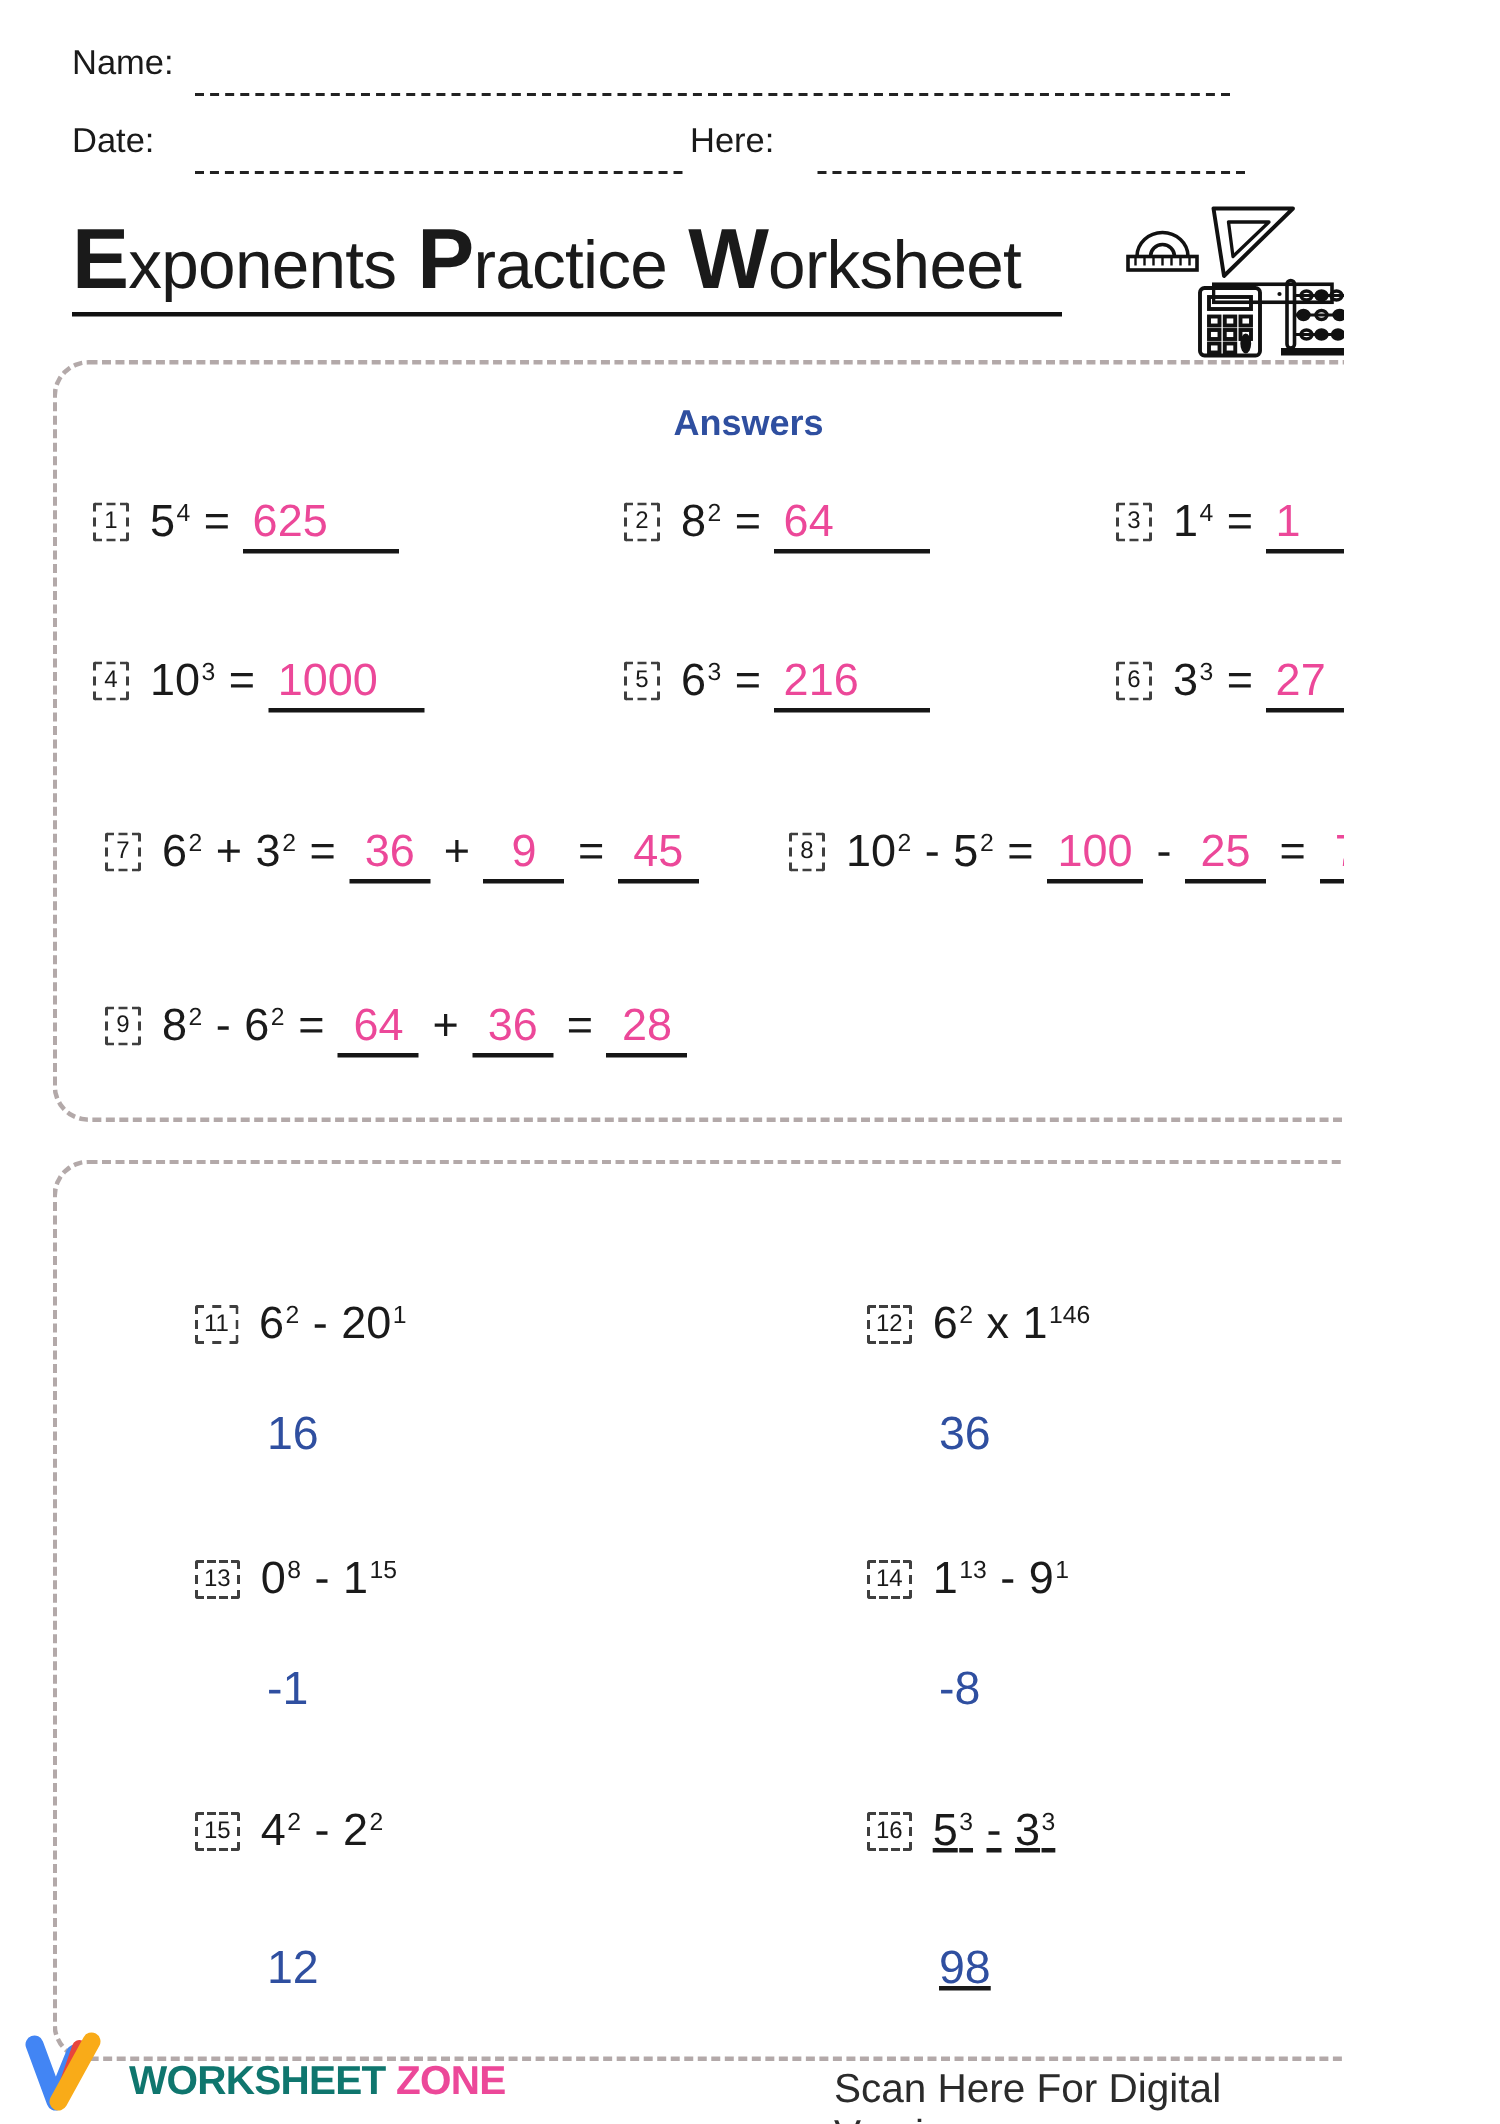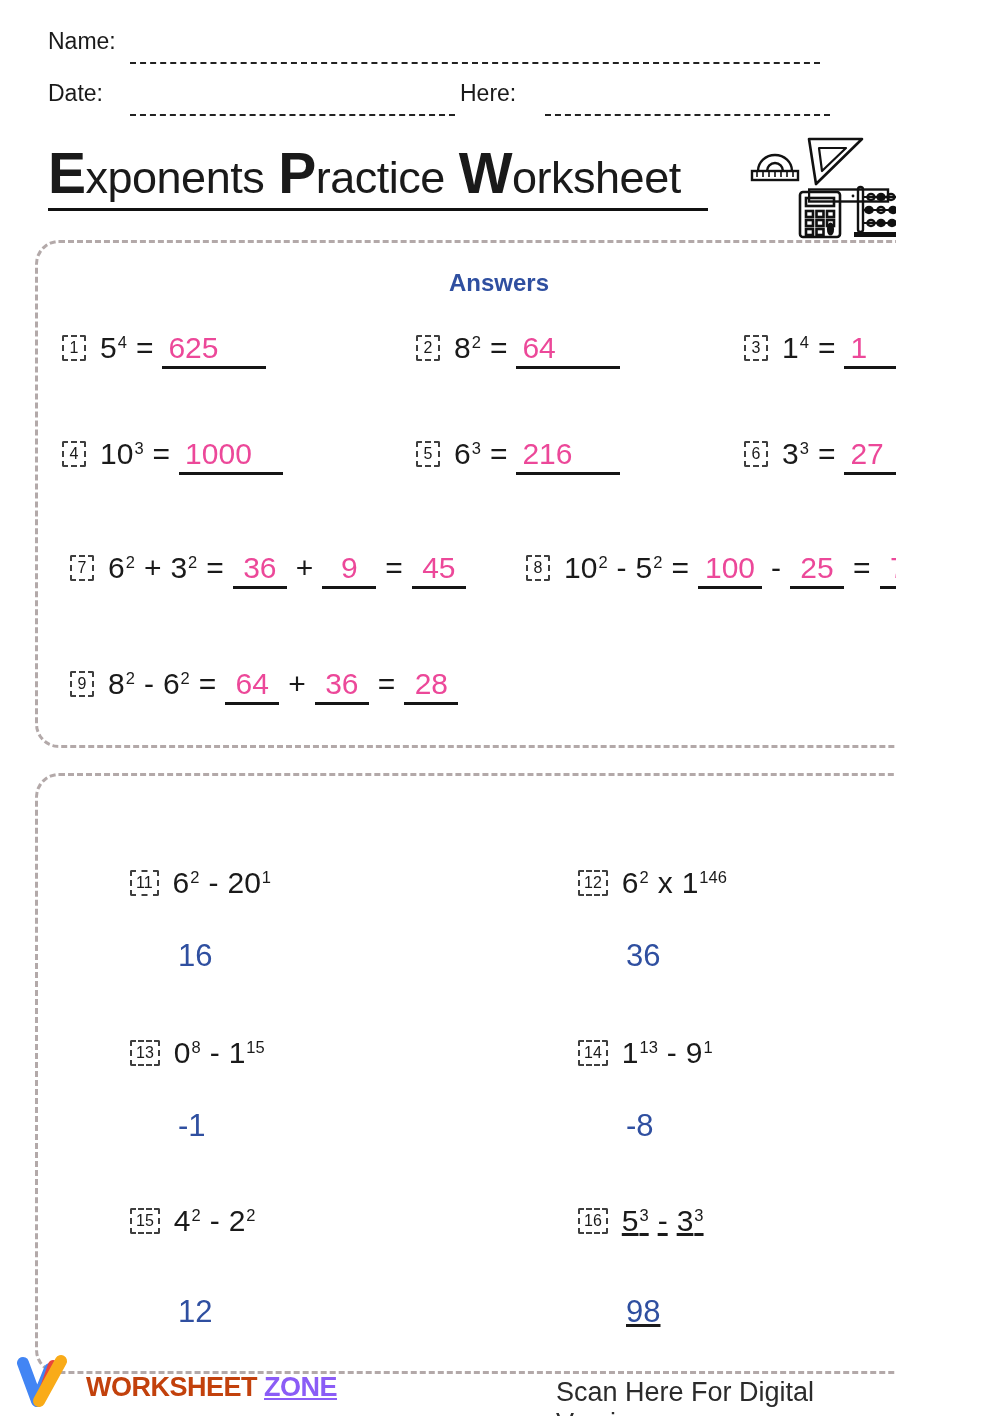--- a/index.html
+++ b/index.html
@@ -63,21 +63,21 @@
   .p2{left:92px;top:260px;} .p3{left:540px;top:260px;}
   .p4{left:92px;top:428px;} .p5{left:540px;top:428px;text-decoration:underline;}
   .p-line{position:static;white-space:nowrap;font-weight:500;}
   .p-ans{margin-top:38px;margin-left:48px;color:#2f4fa0;font-size:31px;font-weight:500;}
   .p4 .p-ans,.p5 .p-ans{margin-top:56px;}
 
   
   #logo-mark{position:absolute;left:16px;top:1348px;}
   #logo-text{position:absolute;left:86px;top:1372px;font-size:27px;font-weight:bold;
              letter-spacing:-0.5px;white-space:nowrap;}
-  #logo-word-1{color:#c2410c;} #logo-word-2{color:#8b5cf6;margin-left:7px;text-decoration:underline;}
+  #logo-word-1{color:#0f766e;} #logo-word-2{color:#ec4899;margin-left:7px;}
   #scan-text{position:absolute;left:556px;top:1377px;font-size:27px;font-weight:500;color:#2b2b2b;}
   #qr-icon{position:absolute;left:926px;top:1336px;}
 </style>
 </head>
 <body>
 
 <div class="page">
 
   <div class="hlabel" id="name-label">Name:</div>
   <div class="hline" id="name-line"></div>

